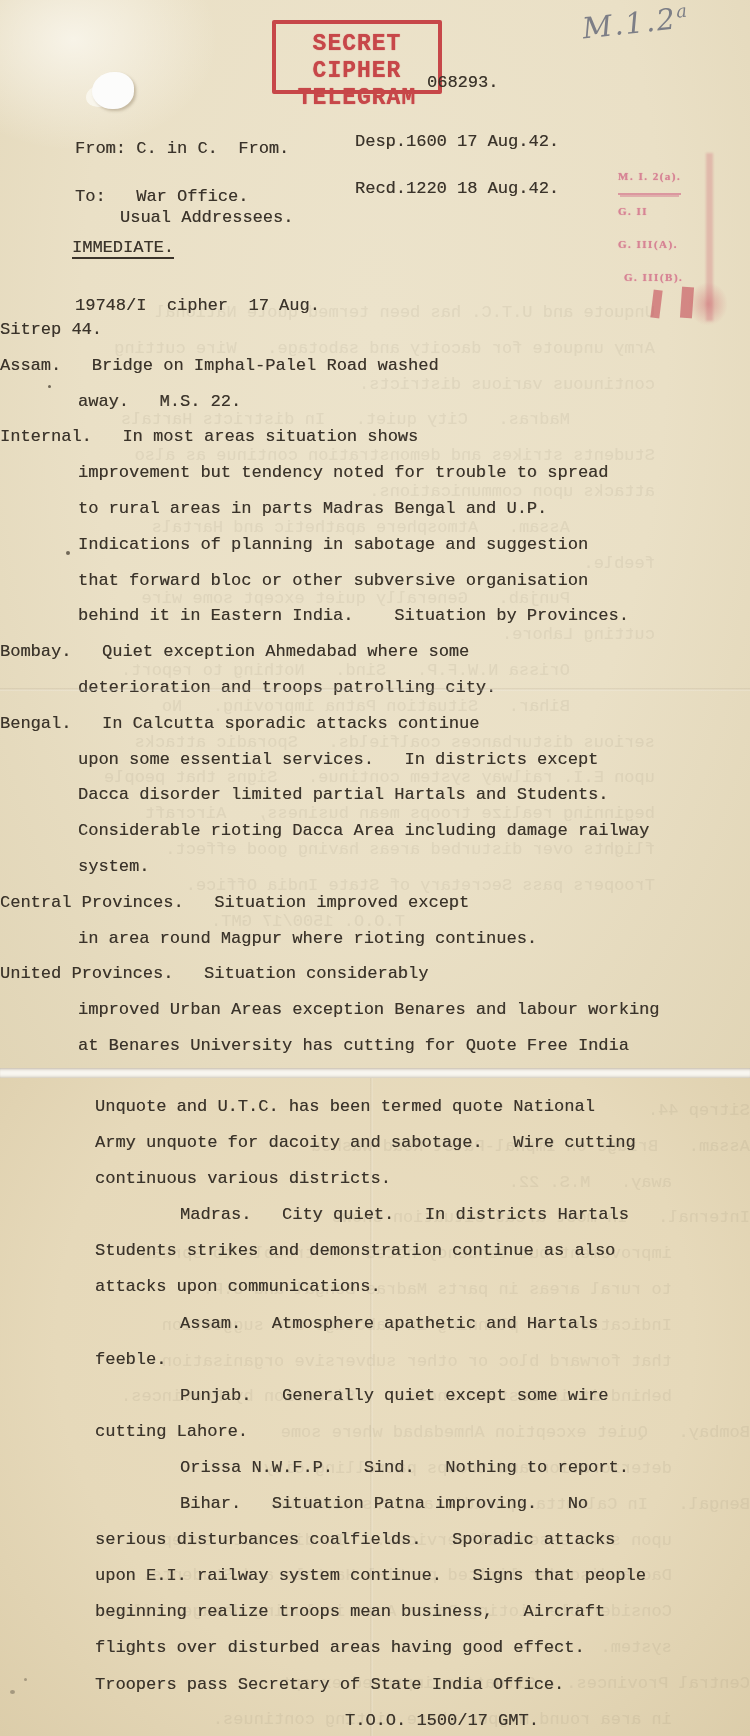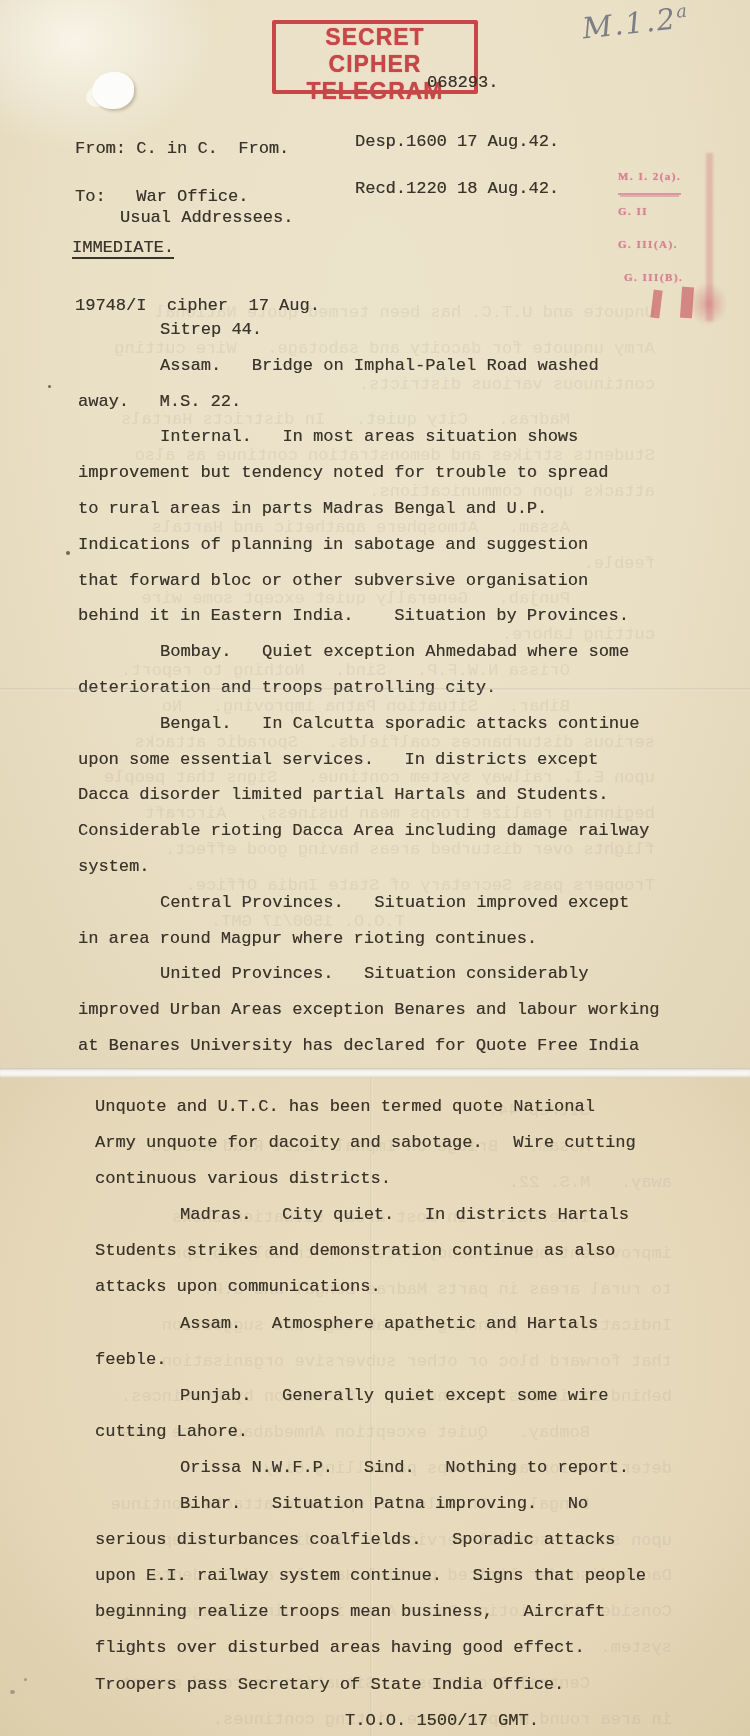--- a/index.html
+++ b/index.html
@@ -21,33 +21,33 @@
   .page2::before{content:"";position:absolute;left:370px;top:0;width:3px;height:658px;
     background:linear-gradient(to right, rgba(125,105,75,.10), rgba(255,255,255,.20));}
   .pagegap{position:absolute;left:0;top:1068px;width:750px;height:10px;background:var(--gap-white);
     box-shadow:inset 0 3px 3px -2px rgba(120,100,70,.45), inset 0 -3px 3px -2px rgba(120,100,70,.35);}
 
   
   .typed{position:absolute;font-size:17px;color:var(--ink);white-space:pre;
     text-shadow:.3px .3px .5px rgba(58,51,42,.55);}
   .lines{position:absolute;left:0;width:750px;line-height:35.8px;font-size:17px;color:var(--ink);}
   .lines .tl{white-space:pre;text-shadow:.3px .3px .5px rgba(58,51,42,.55);}
-  .p1pad .f{padding-left:78px}  .p1pad .i{padding-left:160px}
+  .p1pad .f{padding-left:78px}  .p1pad .i{}
   .p2pad .f{padding-left:95px}  .p2pad .i{padding-left:180px} .p2pad .g{padding-left:345px}
   .body1{top:312px;} .body2{top:11px;line-height:36.1px;}
 
   
   .ghost{opacity:.075;transform:scaleX(-1);filter:blur(.6px);color:#564d3a;pointer-events:none;}
   .ghost1{top:295px;} .ghost2{top:15px;}
 
   
-  .stampbox{position:absolute;left:272px;top:20px;width:206px;height:74px;
+  .stampbox{position:absolute;left:272px;top:20px;width:170px;height:74px;
     border:4px solid var(--stamp-red);border-radius:2px;text-align:center;
-    color:var(--stamp-red);font-family:Liberation Sans, sans-serif;font-weight:bold;
-    letter-spacing:1px;opacity:.92;filter:blur(.2px);}
+    color:var(--stamp-red);font-family:Liberation Mono, monospace;font-weight:bold;
+    padding-top:7px;letter-spacing:1px;opacity:.92;filter:blur(.2px);}
   .stampbox div{font-size:23px;line-height:27px;text-shadow:0 0 1px var(--stamp-red);}
 
   .serial{left:427px;top:73px;}
   .handwritten{position:absolute;left:582px;top:4px;width:130px;color:var(--pencil);
     font-family:"DejaVu Serif",serif;font-style:italic;font-size:29px;letter-spacing:2px;
     transform:rotate(-6deg);opacity:.85;}
   .handwritten sup{font-size:18px;}
 
   .hdr-from{left:75px;top:139px;} .hdr-desp{left:355px;top:132px;}
   .hdr-to{left:75px;top:187px;}   .hdr-recd{left:355px;top:179px;}
@@ -149,21 +149,21 @@
         <div class="tl f">deterioration and troops patrolling city.</div>
         <div class="tl i">Bengal.   In Calcutta sporadic attacks continue</div>
         <div class="tl f">upon some essential services.   In districts except</div>
         <div class="tl f">Dacca disorder limited partial Hartals and Students.</div>
         <div class="tl f">Considerable rioting Dacca Area including damage railway</div>
         <div class="tl f">system.</div>
         <div class="tl i">Central Provinces.   Situation improved except</div>
         <div class="tl f">in area round Magpur where rioting continues.</div>
         <div class="tl i">United Provinces.   Situation considerably</div>
         <div class="tl f">improved Urban Areas exception Benares and labour working</div>
-        <div class="tl f">at Benares University has declared for Quote Free India</div>
+        <div class="tl f">at Benares University has cutting for Quote Free India</div>
       </div>
   </section>
 
   <div class="pagegap"></div>
 
   <section class="page page2">
     <div class="lines ghost ghost2 p1pad">
         <div class="tl i">Sitrep 44.</div>
         <div class="tl i">Assam.   Bridge on Imphal-Palel Road washed</div>
         <div class="tl f">away.   M.S. 22.</div>

